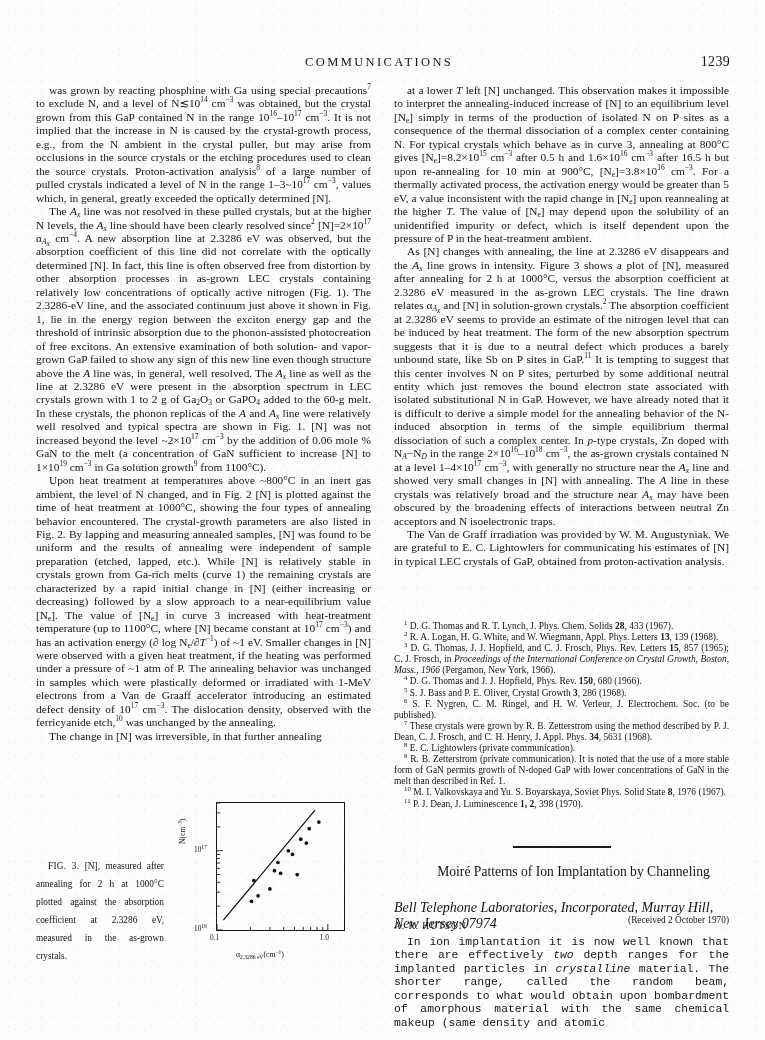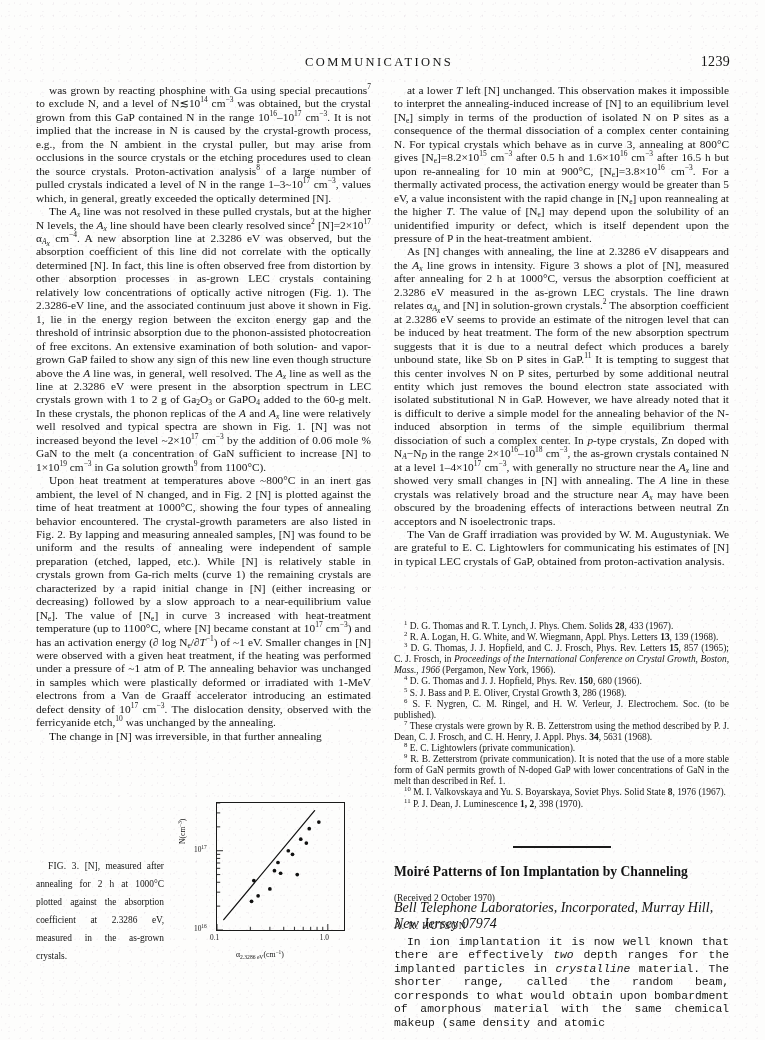--- a/index.html
+++ b/index.html
@@ -175,26 +175,26 @@
   #article-rule {
     position: absolute;
     left: 513px;
     top: 846px;
     width: 98px;
     height: 1.6px;
     background: #1a1a1a;
   }
   #article-title {
     position: absolute;
-    left: 394px;
+    left: 406px;
     top: 864px;
     width: 335px;
+    text-align: center;
     font-size: 13.6px;
     line-height: 16px;
-    font-weight: bold;
   }
   #article-author {
     position: absolute;
     left: 394px;
     top: 888px;
     width: 335px;
     text-align: left;
     font-size: 9.6px;
     letter-spacing: 0.9px;
     margin-top: 32px;
@@ -204,23 +204,23 @@
     left: 394px;
     top: 900px;
     width: 335px;
     text-align: left;
     font-size: 14px;
     font-style: italic;
   }
   #article-received {
     position: absolute;
     left: 394px;
-    top: 893px;
-    width: 335px;
-    text-align: left;
+    top: 915px;
+    width: 335px;
+    text-align: right;
     font-size: 9.3px;
   }
   #article-body {
     position: absolute;
     left: 394px;
     top: 936px;
     width: 335px;
     font-size: 11.35px;
     line-height: 13.45px;
     text-align: justify;

